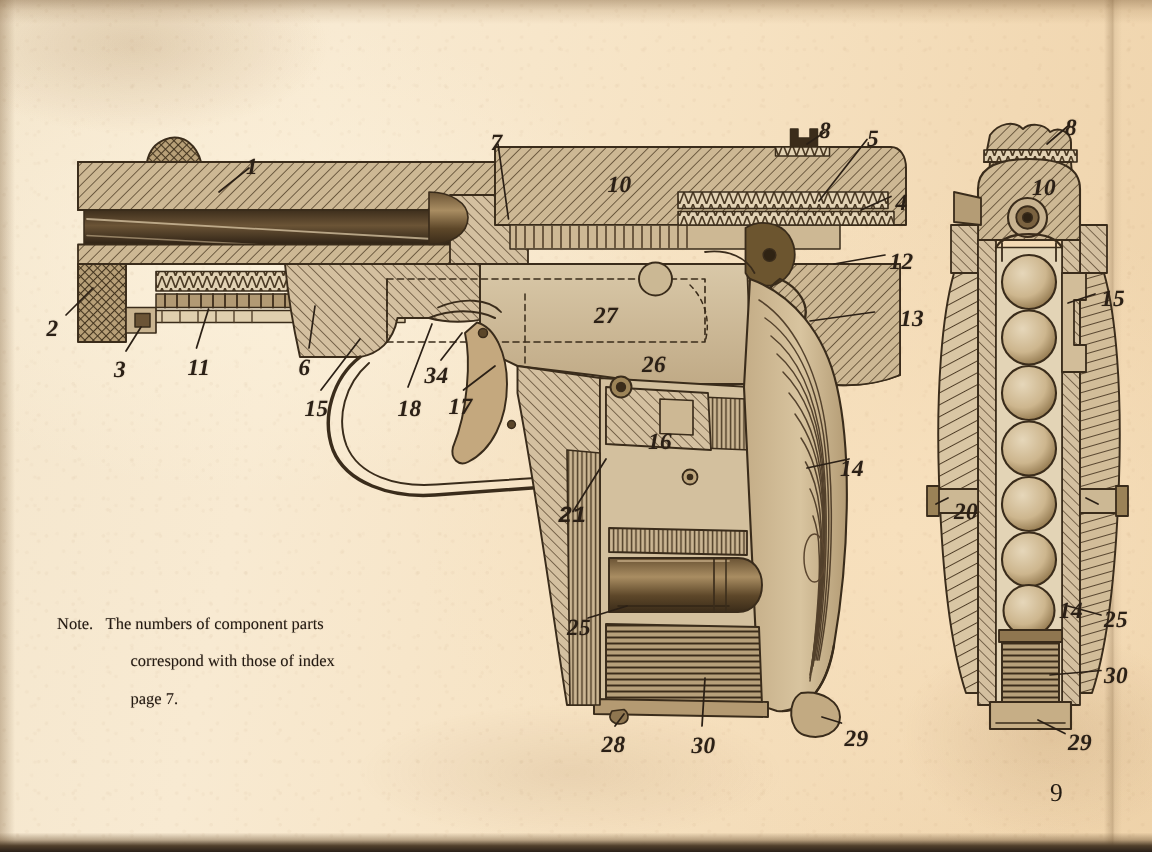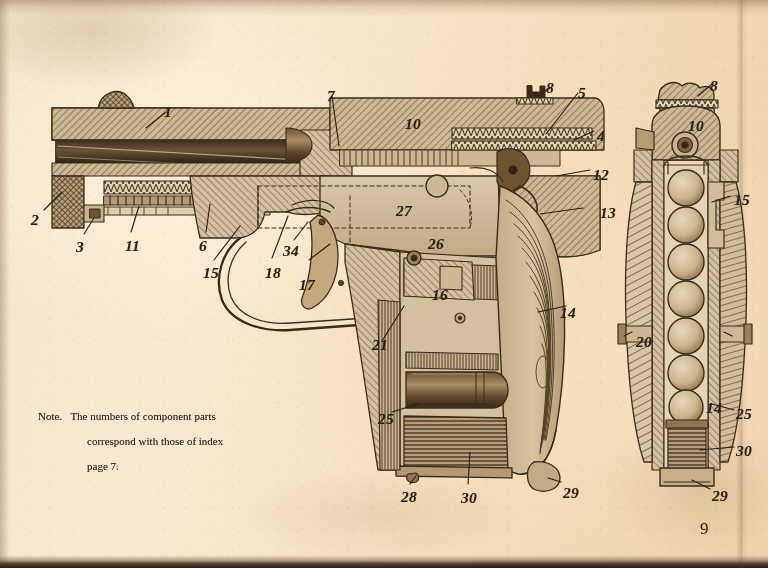--- a/index.html
+++ b/index.html
@@ -449,33 +449,33 @@
   </div>
 
   <div>
     <span class="callout" style="left:164px; top:104px;">1</span>
     <span class="callout" style="left:31px;  top:212px;">2</span>
     <span class="callout" style="left:76px;  top:239px;">3</span>
     <span class="callout" style="left:125px; top:238px;">11</span>
     <span class="callout" style="left:199px; top:238px;">6</span>
     <span class="callout" style="left:203px; top:265px;">15</span>
     <span class="callout" style="left:265px; top:265px;">18</span>
-    <span class="callout" style="left:299px; top:277px;">17</span>
+    <span class="callout" style="left:299px; top:264px;">17</span>
     <span class="callout" style="left:283px; top:243px;">34</span>
     <span class="callout" style="left:327px; top:88px;">7</span>
     <span class="callout" style="left:546px; top:80px;">8</span>
     <span class="callout" style="left:578px; top:85px;">5</span>
     <span class="callout" style="left:405px; top:116px;">10</span>
     <span class="callout" style="left:597px; top:128px;">4</span>
     <span class="callout" style="left:593px; top:167px;">12</span>
     <span class="callout" style="left:600px; top:205px;">13</span>
     <span class="callout" style="left:396px; top:203px;">27</span>
     <span class="callout" style="left:428px; top:236px;">26</span>
     <span class="callout" style="left:432px; top:287px;">16</span>
-    <span class="callout" style="left:372px; top:337px;">21</span>
+    <span class="callout" style="left:372px; top:337px;font-family:Liberation Mono, monospace;">21</span>
     <span class="callout" style="left:560px; top:305px;">14</span>
     <span class="callout" style="left:378px; top:411px;">25</span>
     <span class="callout" style="left:401px; top:489px;">28</span>
     <span class="callout" style="left:461px; top:490px;">30</span>
     <span class="callout" style="left:563px; top:485px;">29</span>
 
     <span class="callout" style="left:710px; top:78px;">8</span>
     <span class="callout" style="left:688px; top:118px;">10</span>
     <span class="callout" style="left:734px; top:192px;">15</span>
     <span class="callout" style="left:624px; top:334px;margin-left:12px;">20</span>

